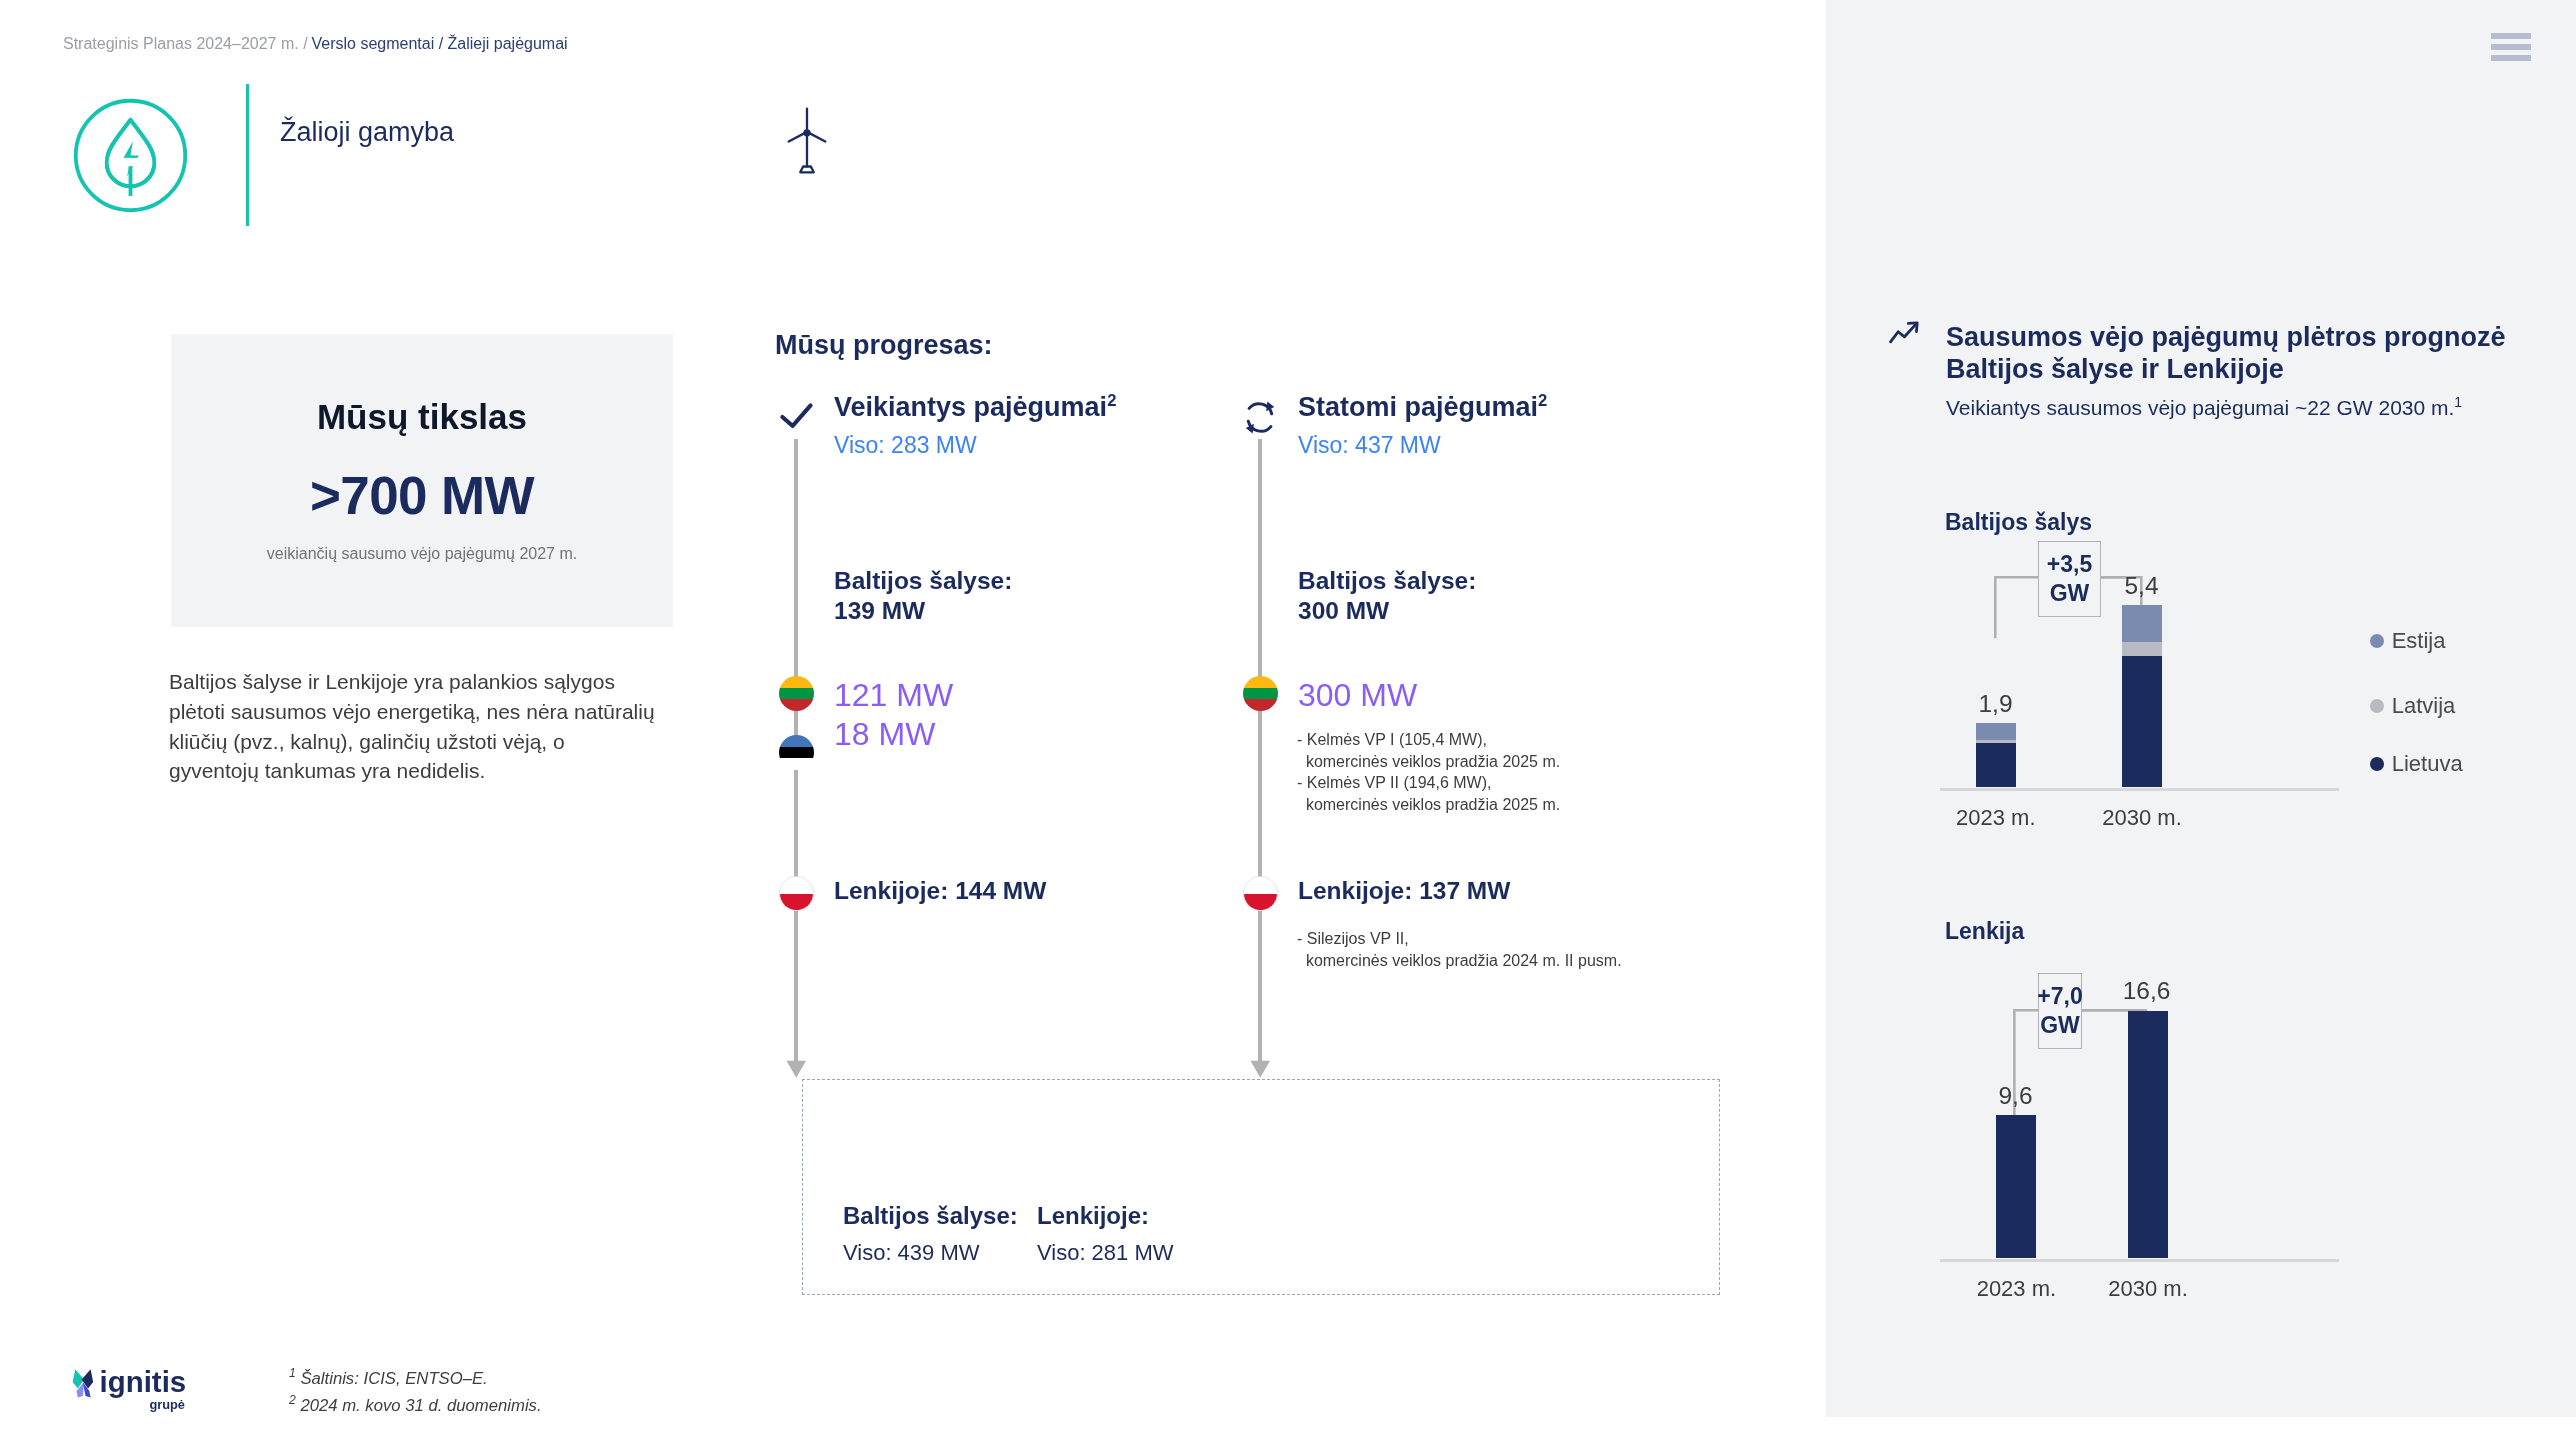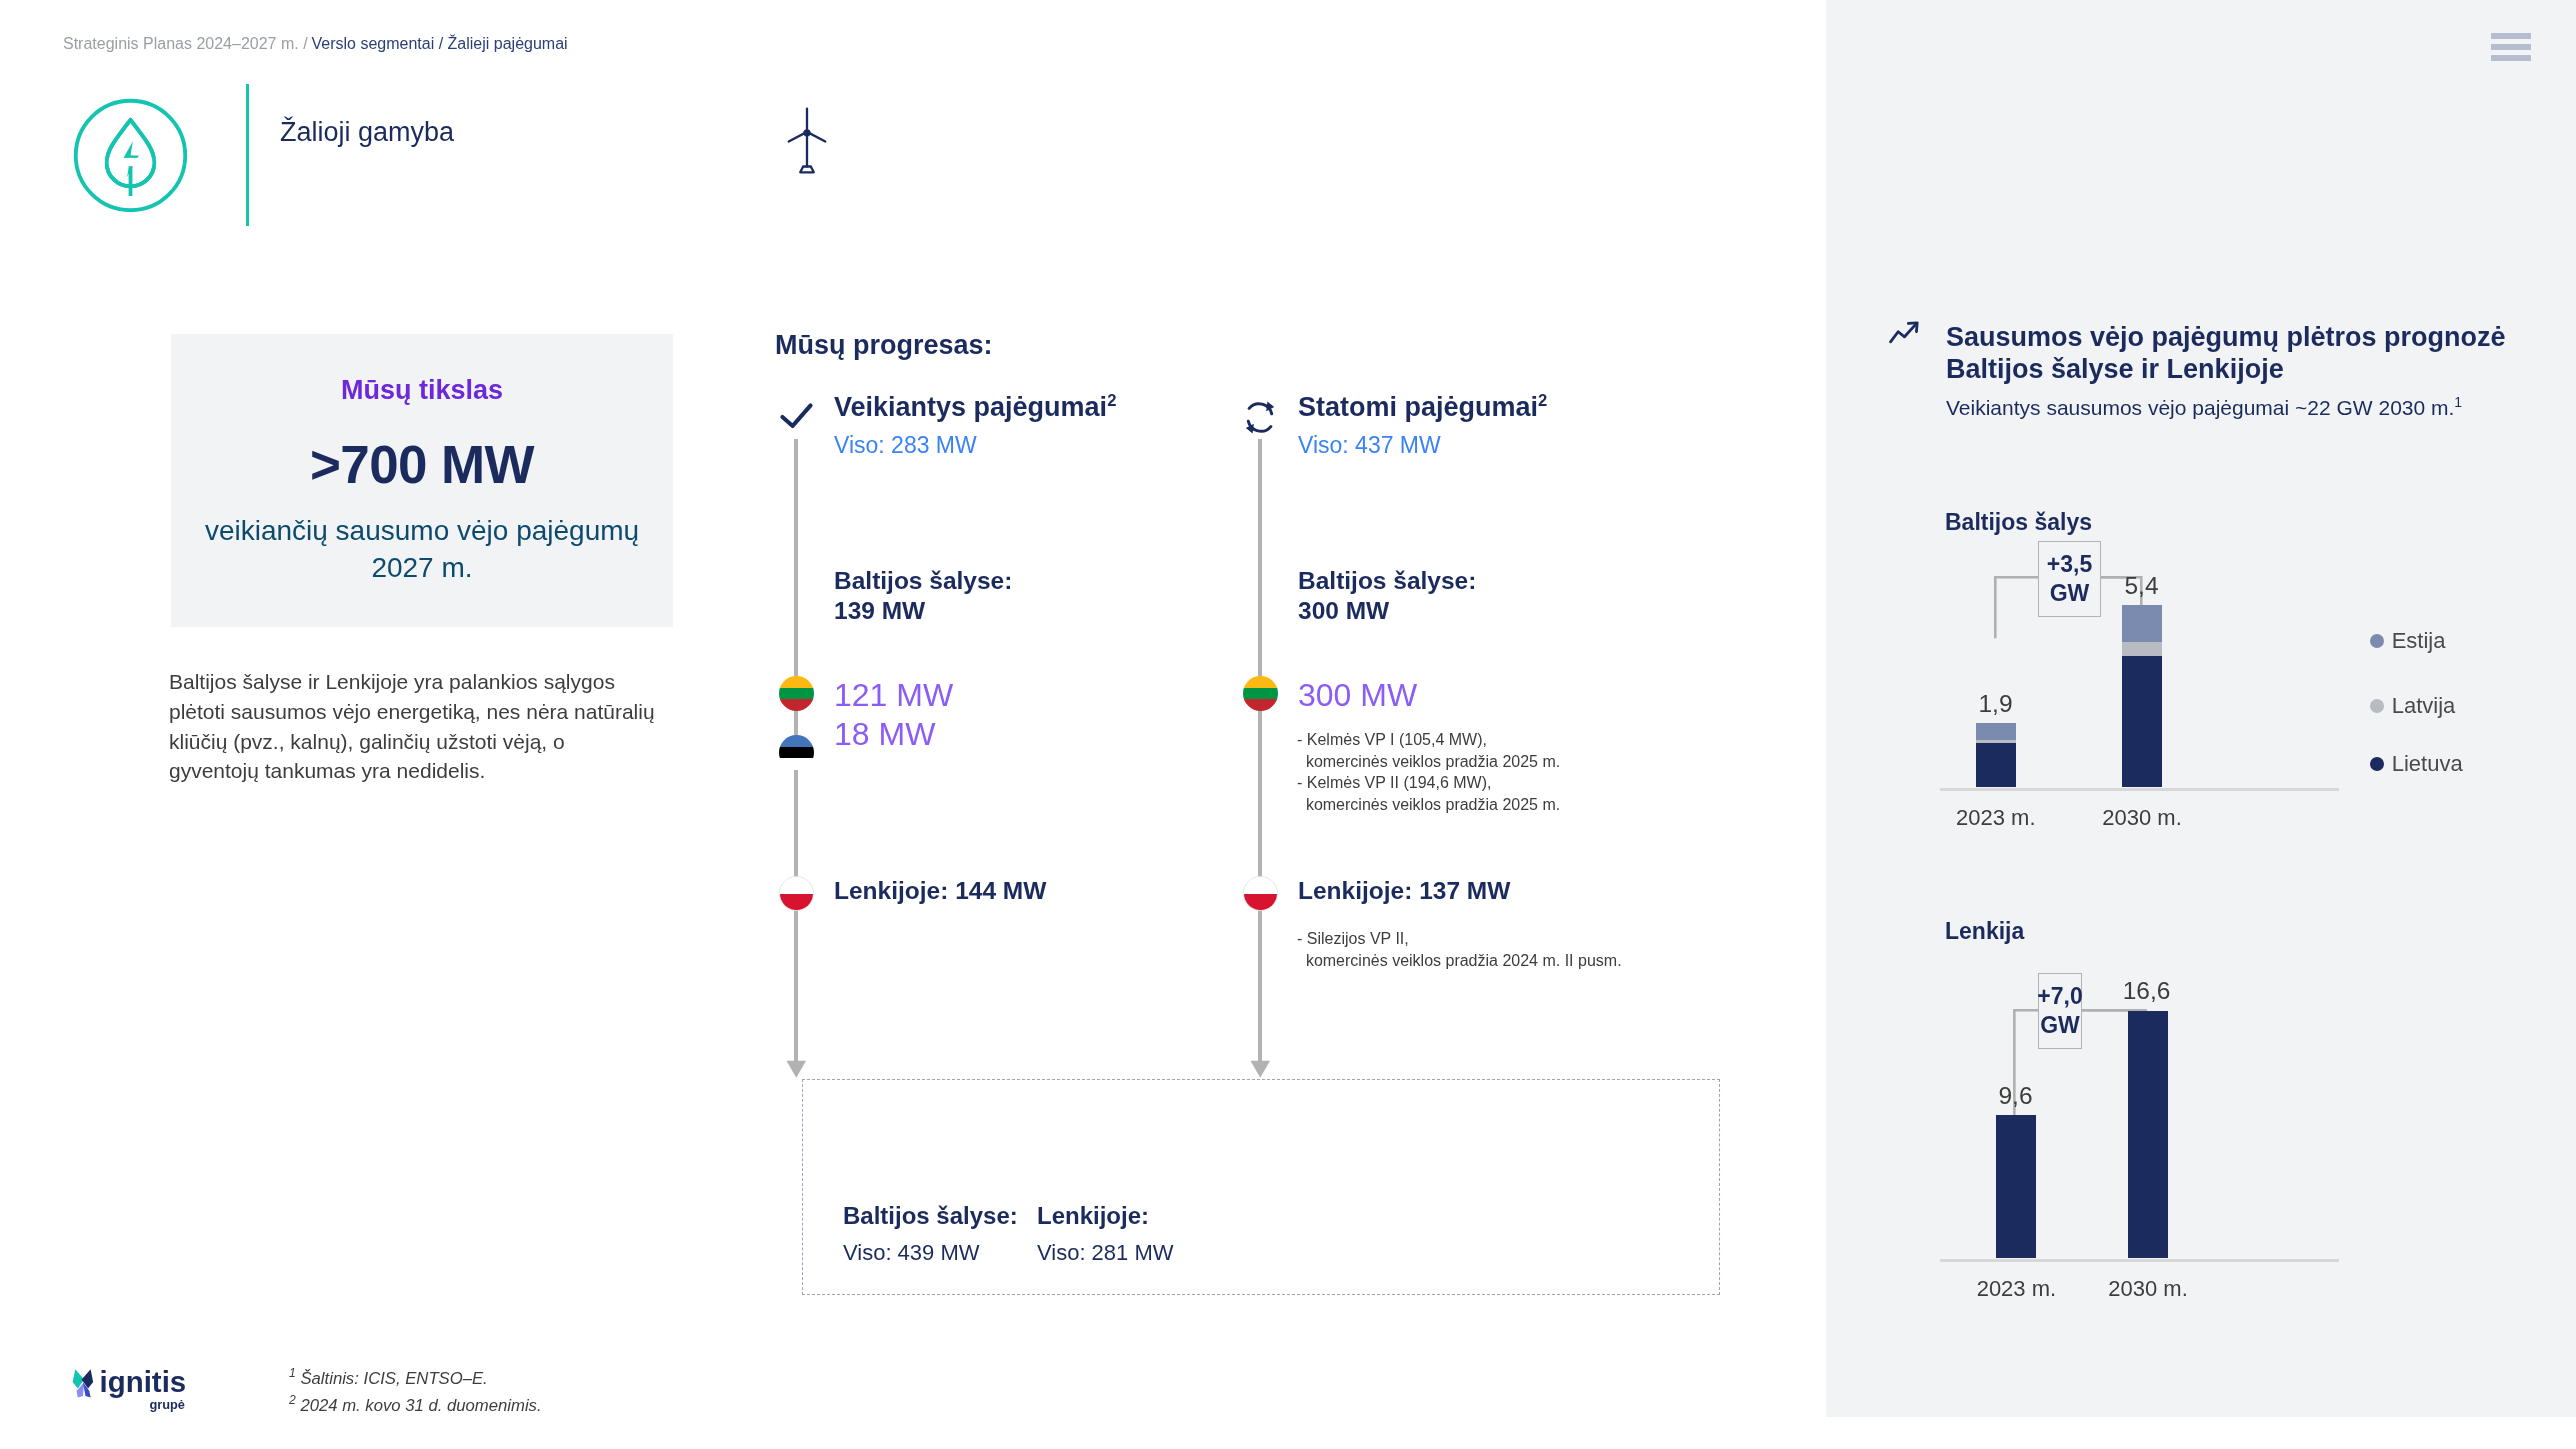--- a/index.html
+++ b/index.html
@@ -61,23 +61,23 @@
   }
 
   
   #goal-card {
     position: absolute; left: 171px; top: 334px;
     width: 502px; height: 293px;
     background: #f2f3f4;
     display: flex; flex-direction: column;
     align-items: center; justify-content: center;
   }
-  #goal-label { font-size: 27px; font-weight: 700; color: #6d28d9; }
+  #goal-label { font-size: 35px; font-weight: 700; color: #0f172a; }
   #goal-value { font-size: 53px; font-weight: 700; color: #1b2b5e; margin-top: 28px; letter-spacing: -0.6px; }
-  #goal-desc { font-size: 28px; font-weight: 400; color: #0c4a6e; text-align: center; line-height: 1.3; margin-top: 18px; }
+  #goal-desc { font-size: 16px; font-weight: 400; color: #737373; text-align: center; line-height: 1.3; margin-top: 18px; }
 
   #goal-note {
     position: absolute; left: 169px; top: 667px; width: 489px;
     font-size: 21px; line-height: 1.42; color: #3d3d3d;
   }
 
   
   #progress-heading {
     position: absolute; left: 775px; top: 330px;
     font-size: 27px; font-weight: 700; color: #1b2b5e;

